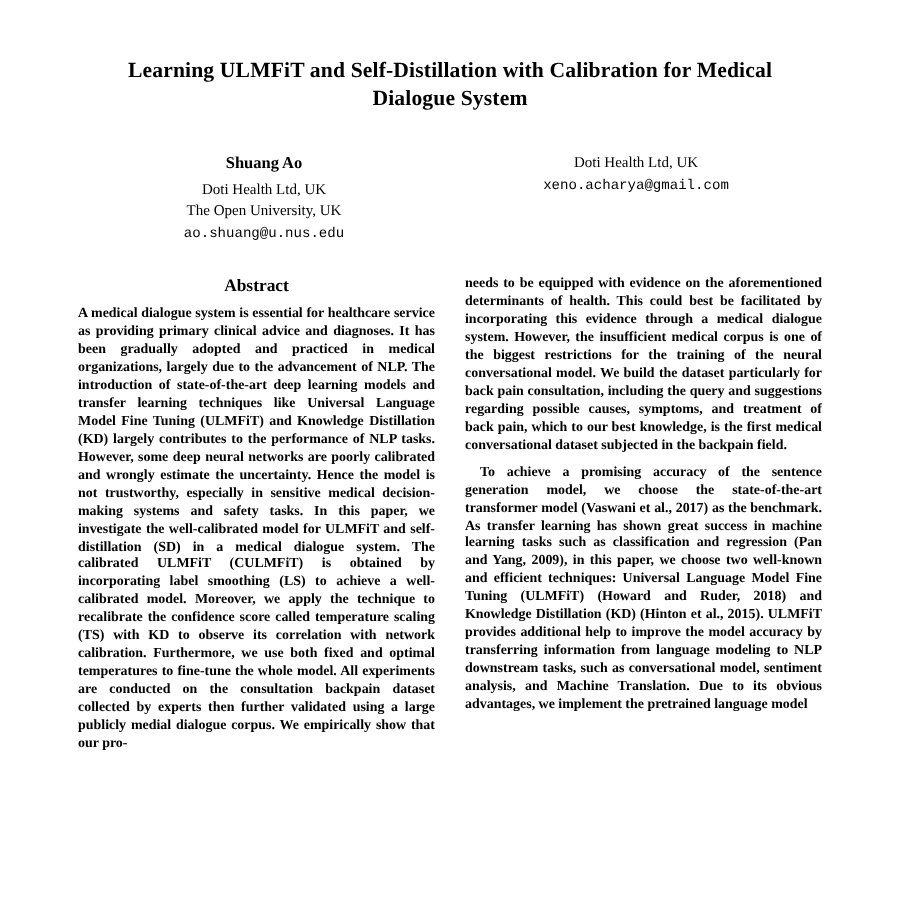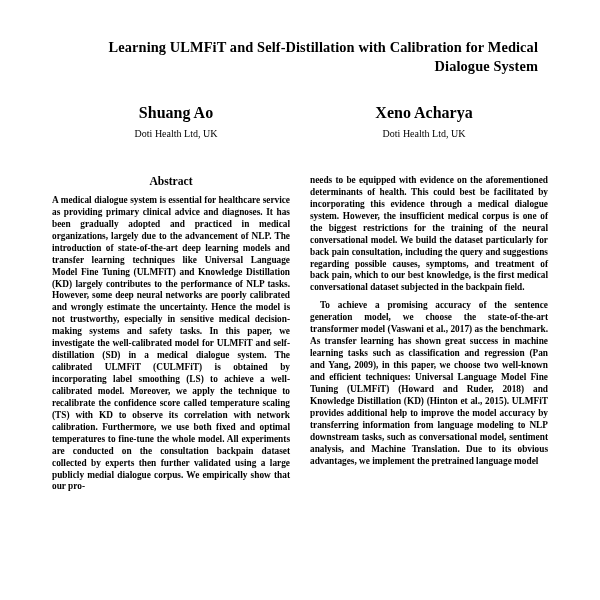--- a/index.html
+++ b/index.html
@@ -15,54 +15,54 @@
     overflow: hidden;
   }
   .page {
     width: 600px;
     height: 600px;
     box-sizing: border-box;
     padding: 38px 52px 0 52px;
     position: relative;
   }
   .title {
-    text-align: right;
+    text-align: center;
     font-size: 14.4px;
     font-weight: bold;
     line-height: 1.32;
     margin: 0 10px 0 10px;
     letter-spacing: 0.1px;
   }
   .authors {
     display: flex;
     justify-content: center;
     margin-top: 26px;
   }
   .author-block {
     width: 50%;
     text-align: center;
     font-size: 10.2px;
     line-height: 1.42;
   }
   .author-name {
     font-weight: bold;
-    font-size: 16px;
+    font-size: 11px;
     margin-bottom: 2px;
   }
   .author-aff {
     font-size: 10px;
   }
   .author-mail {
     font-family: "Liberation Mono", monospace;
     font-size: 9.4px;
     margin-top: 1px;
   }
   .columns {
     display: flex;
-    margin-top: 34px;
+    margin-top: 22px;
     gap: 20px;
   }
   .col {
     width: 238px;
   }
   .abstract-head {
     text-align: center;
     font-weight: bold;
     font-size: 11.6px;
     margin-bottom: 7px;
@@ -91,24 +91,26 @@
 <body>
 
 <div class="page">
 
   <div class="title">Learning ULMFiT and Self-Distillation with Calibration for Medical Dialogue System</div>
 
   <div class="authors">
     <div class="author-block">
       <div class="author-name">Shuang Ao</div>
       <div class="author-aff">Doti Health Ltd, UK</div>
+      <div class="author-aff">The Open University, UK</div>
+      <div class="author-mail">ao.shuang@u.nus.edu</div>
     </div>
     <div class="author-block">
-      <div class="author-name">Xeno Acharya</div>
       <div class="author-aff">Doti Health Ltd, UK</div>
+      <div class="author-mail">xeno.acharya@gmail.com</div>
     </div>
   </div>
 
   <div class="columns">
     <div class="col col-left">
       <div class="abstract-head">Abstract</div>
       <p class="body">A medical dialogue system is essential for healthcare service as providing primary clinical advice and diagnoses. It has been gradually adopted and practiced in medical organizations, largely due to the advancement of NLP. The introduction of state-of-the-art deep learning models and transfer learning techniques like Universal Language Model Fine Tuning (ULMFiT) and Knowledge Distillation (KD) largely contributes to the performance of NLP tasks. However, some deep neural networks are poorly calibrated and wrongly estimate the uncertainty. Hence the model is not trustworthy, especially in sensitive medical decision-making systems and safety tasks. In this paper, we investigate the well-calibrated model for ULMFiT and self-distillation (SD) in a medical dialogue system. The calibrated ULMFiT (CULMFiT) is obtained by incorporating label smoothing (LS) to achieve a well-calibrated model. Moreover, we apply the technique to recalibrate the confidence score called temperature scaling (TS) with KD to observe its correlation with network calibration. Furthermore, we use both fixed and optimal temperatures to fine-tune the whole model. All experiments are conducted on the consultation backpain dataset collected by experts then further validated using a large publicly medial dialogue corpus. We empirically show that our pro-</p>
     </div>
     <div class="col col-right">
       <p class="body">needs to be equipped with evidence on the aforementioned determinants of health. This could best be facilitated by incorporating this evidence through a medical dialogue system. However, the insufficient medical corpus is one of the biggest restrictions for the training of the neural conversational model. We build the dataset particularly for back pain consultation, including the query and suggestions regarding possible causes, symptoms, and treatment of back pain, which to our best knowledge, is the first medical conversational dataset subjected in the backpain field.</p>

